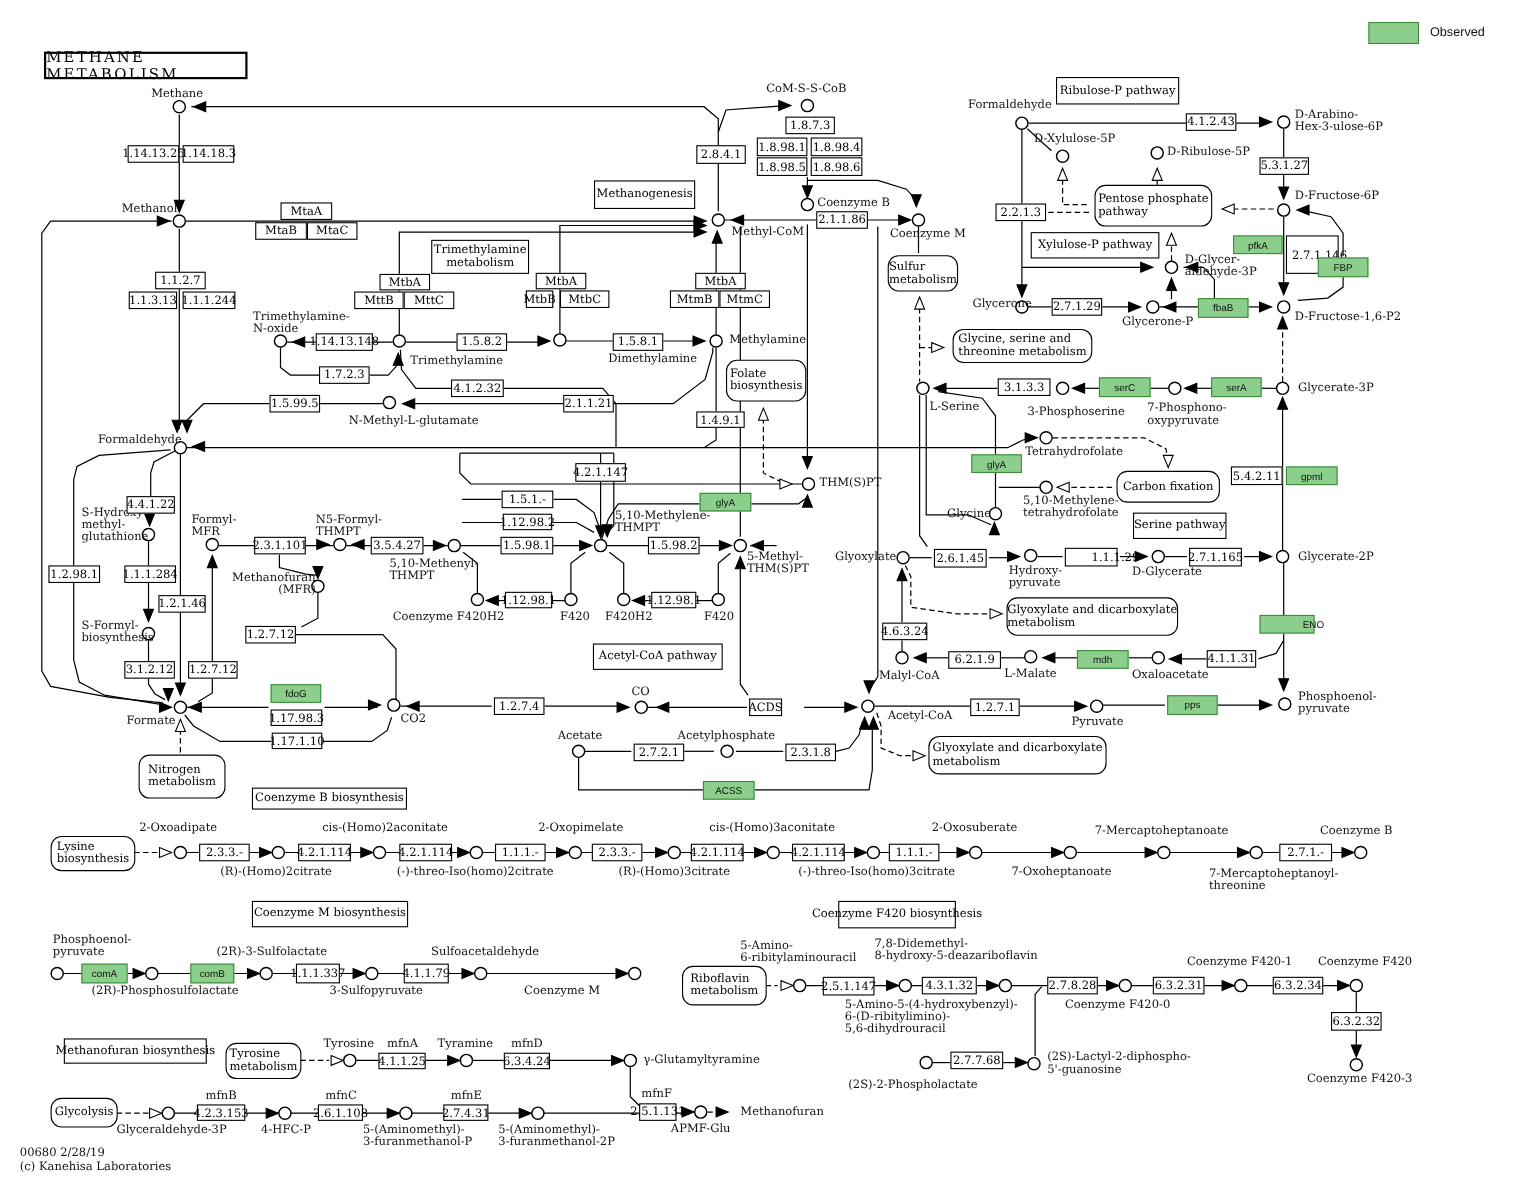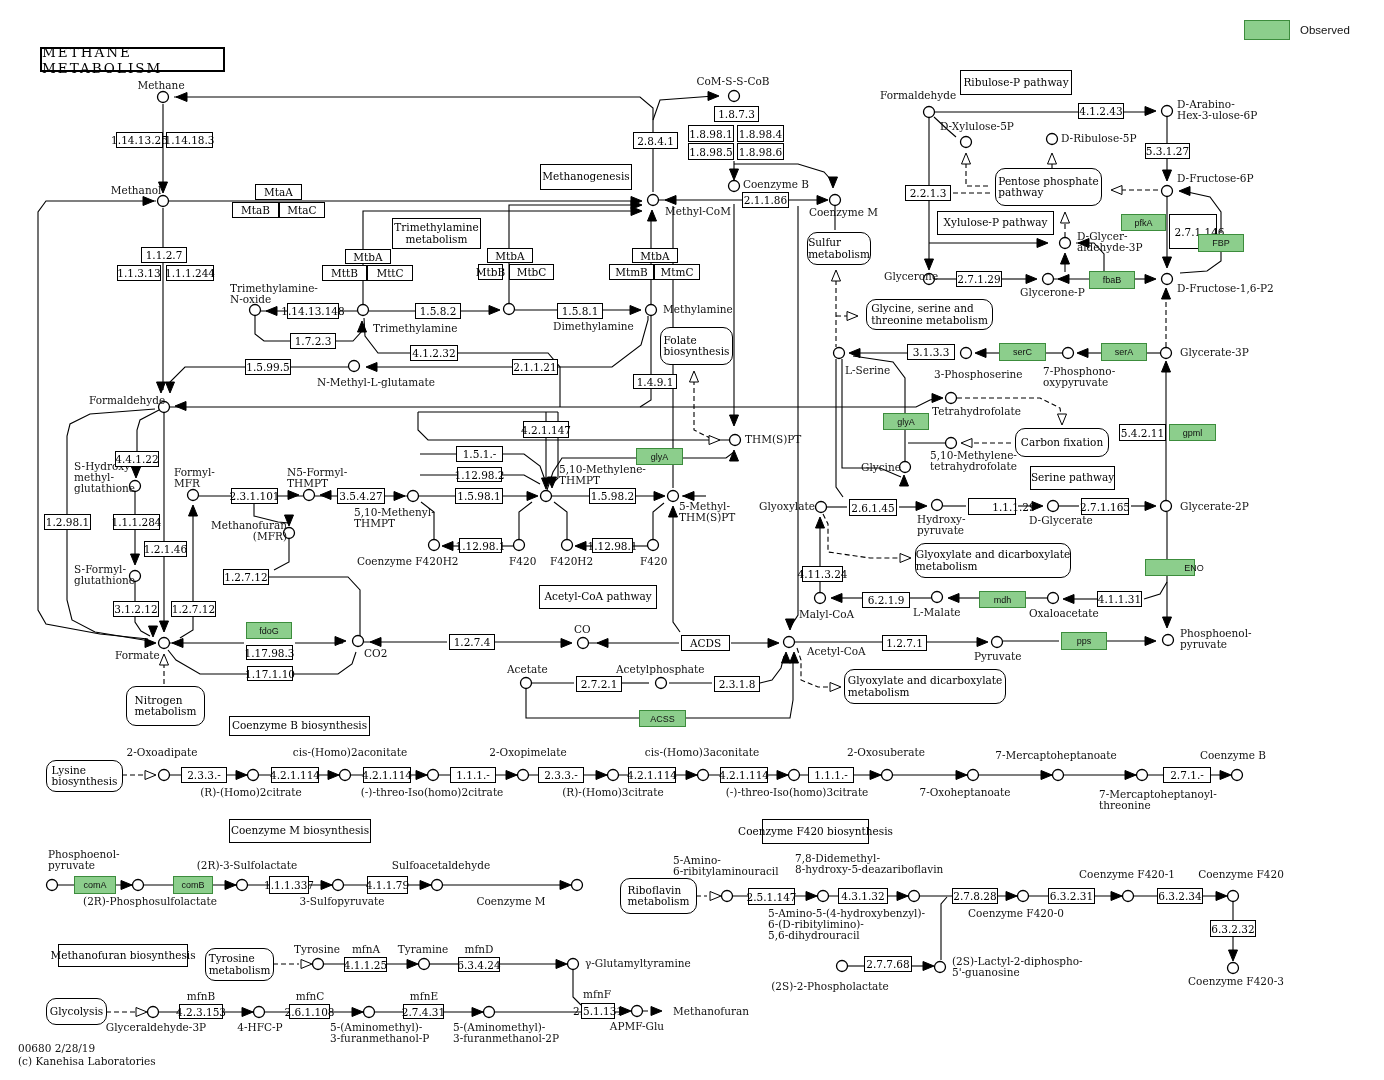--- a/index.html
+++ b/index.html
@@ -468,25 +468,25 @@
     <div class="ecbox" style="left: 115px; top: 439px; width: 44px; height: 16px; margin-top: 12px;">4.4.1.22</div>
     <div class="ecbox" style="left: 113px; top: 514px; width: 47px; height: 16px;">1.1.1.284</div>
     <div class="ecbox" style="left: 44px; top: 514px; width: 47px; height: 16px;">1.2.98.1</div>
     <div class="ecbox" style="left: 144px; top: 541px; width: 43px; height: 16px;">1.2.1.46</div>
     <div class="ecbox" style="left: 113px; top: 601px; width: 46px; height: 16px;">3.1.2.12</div>
     <div class="ecbox" style="left: 171px; top: 601px; width: 45px; height: 16px;">1.2.7.12</div>
     <div class="ecbox" style="left: 223px; top: 569px; width: 46px; height: 16px;">1.2.7.12</div>
     <div class="ecbox" style="left: 246px; top: 645px; width: 47px; height: 15px;">1.17.98.3</div>
     <div class="ecbox" style="left: 247px; top: 666px; width: 46px; height: 15px;">1.17.1.10</div>
     <div class="ecbox" style="left: 449px; top: 634px; width: 46px; height: 16px;">1.2.7.4</div>
-    <div class="ecbox" style="left: 681px; top: 635px; width: 49px; height: 16px;">ACDS</div>
+    <div class="ecbox" style="left: 681px; top: 635px; width: 30px; height: 16px;">ACDS</div>
     <div class="ecbox" style="left: 882px; top: 635px; width: 45px; height: 16px;">1.2.7.1</div>
     <div class="ecbox" style="left: 862px; top: 592px; width: 48px; height: 16px;">6.2.1.9</div>
     <div class="ecbox" style="left: 1097px; top: 591px; width: 45px; height: 16px;">4.1.1.31</div>
-    <div class="ecbox" style="left: 802px; top: 566px; width: 41px; height: 16px;">4.11.3.24</div>
+    <div class="ecbox" style="left: 802px; top: 566px; width: 41px; height: 16px;">4.6.3.24</div>
     <div class="ecbox" style="left: 576px; top: 676px; width: 46px; height: 16px;">2.7.2.1</div>
     <div class="ecbox" style="left: 714px; top: 676px; width: 46px; height: 16px;">2.3.1.8</div>
     <div class="ecbox" style="left: 181px; top: 767px; width: 46px; height: 16px;">2.3.3.-</div>
     <div class="ecbox" style="left: 271px; top: 767px; width: 48px; height: 16px;">4.2.1.114</div>
     <div class="ecbox" style="left: 363px; top: 767px; width: 48px; height: 16px;">4.2.1.114</div>
     <div class="ecbox" style="left: 450px; top: 767px; width: 46px; height: 16px;">1.1.1.-</div>
     <div class="ecbox" style="left: 538px; top: 767px; width: 46px; height: 16px;">2.3.3.-</div>
     <div class="ecbox" style="left: 628px; top: 767px; width: 48px; height: 16px;">4.2.1.114</div>
     <div class="ecbox" style="left: 720px; top: 767px; width: 48px; height: 16px;">4.2.1.114</div>
     <div class="ecbox" style="left: 808px; top: 767px; width: 46px; height: 16px;">1.1.1.-</div>
@@ -560,21 +560,21 @@
 N-oxide</div>
     <div class="lbl l" style="left: 373px; top: 323px;">Trimethylamine</div>
     <div class="lbl l" style="left: 517px; top: 321px; margin-left: 36px;">Dimethylamine</div>
     <div class="lbl l" style="left: 663px; top: 304px;">Methylamine</div>
     <div class="lbl l" style="left: 317px; top: 377px;">N-Methyl-L-glutamate</div>
     <div class="lbl l" style="left: 89px; top: 395px;">Formaldehyde</div>
     <div class="lbl l" style="left: 74px; top: 461px;">S-Hydroxy-
 methyl-
 glutathione</div>
     <div class="lbl l" style="left: 74px; top: 564px;">S-Formyl-
-glutathione</div>
+biosynthesis</div>
     <div class="lbl l" style="left: 115px; top: 650px;">Formate</div>
     <div class="lbl l" style="left: 174px; top: 467px;">Formyl-
 MFR</div>
     <div class="lbl r" style="left: 287px; top: 520px;">Methanofuran
 (MFR)</div>
     <div class="lbl l" style="left: 287px; top: 467px;">N5-Formyl-
 THMPT</div>
     <div class="lbl l" style="left: 354px; top: 507px;">5,10-Methenyl-
 THMPT</div>
     <div class="lbl l" style="left: 559px; top: 464px;">5,10-Methylene-

